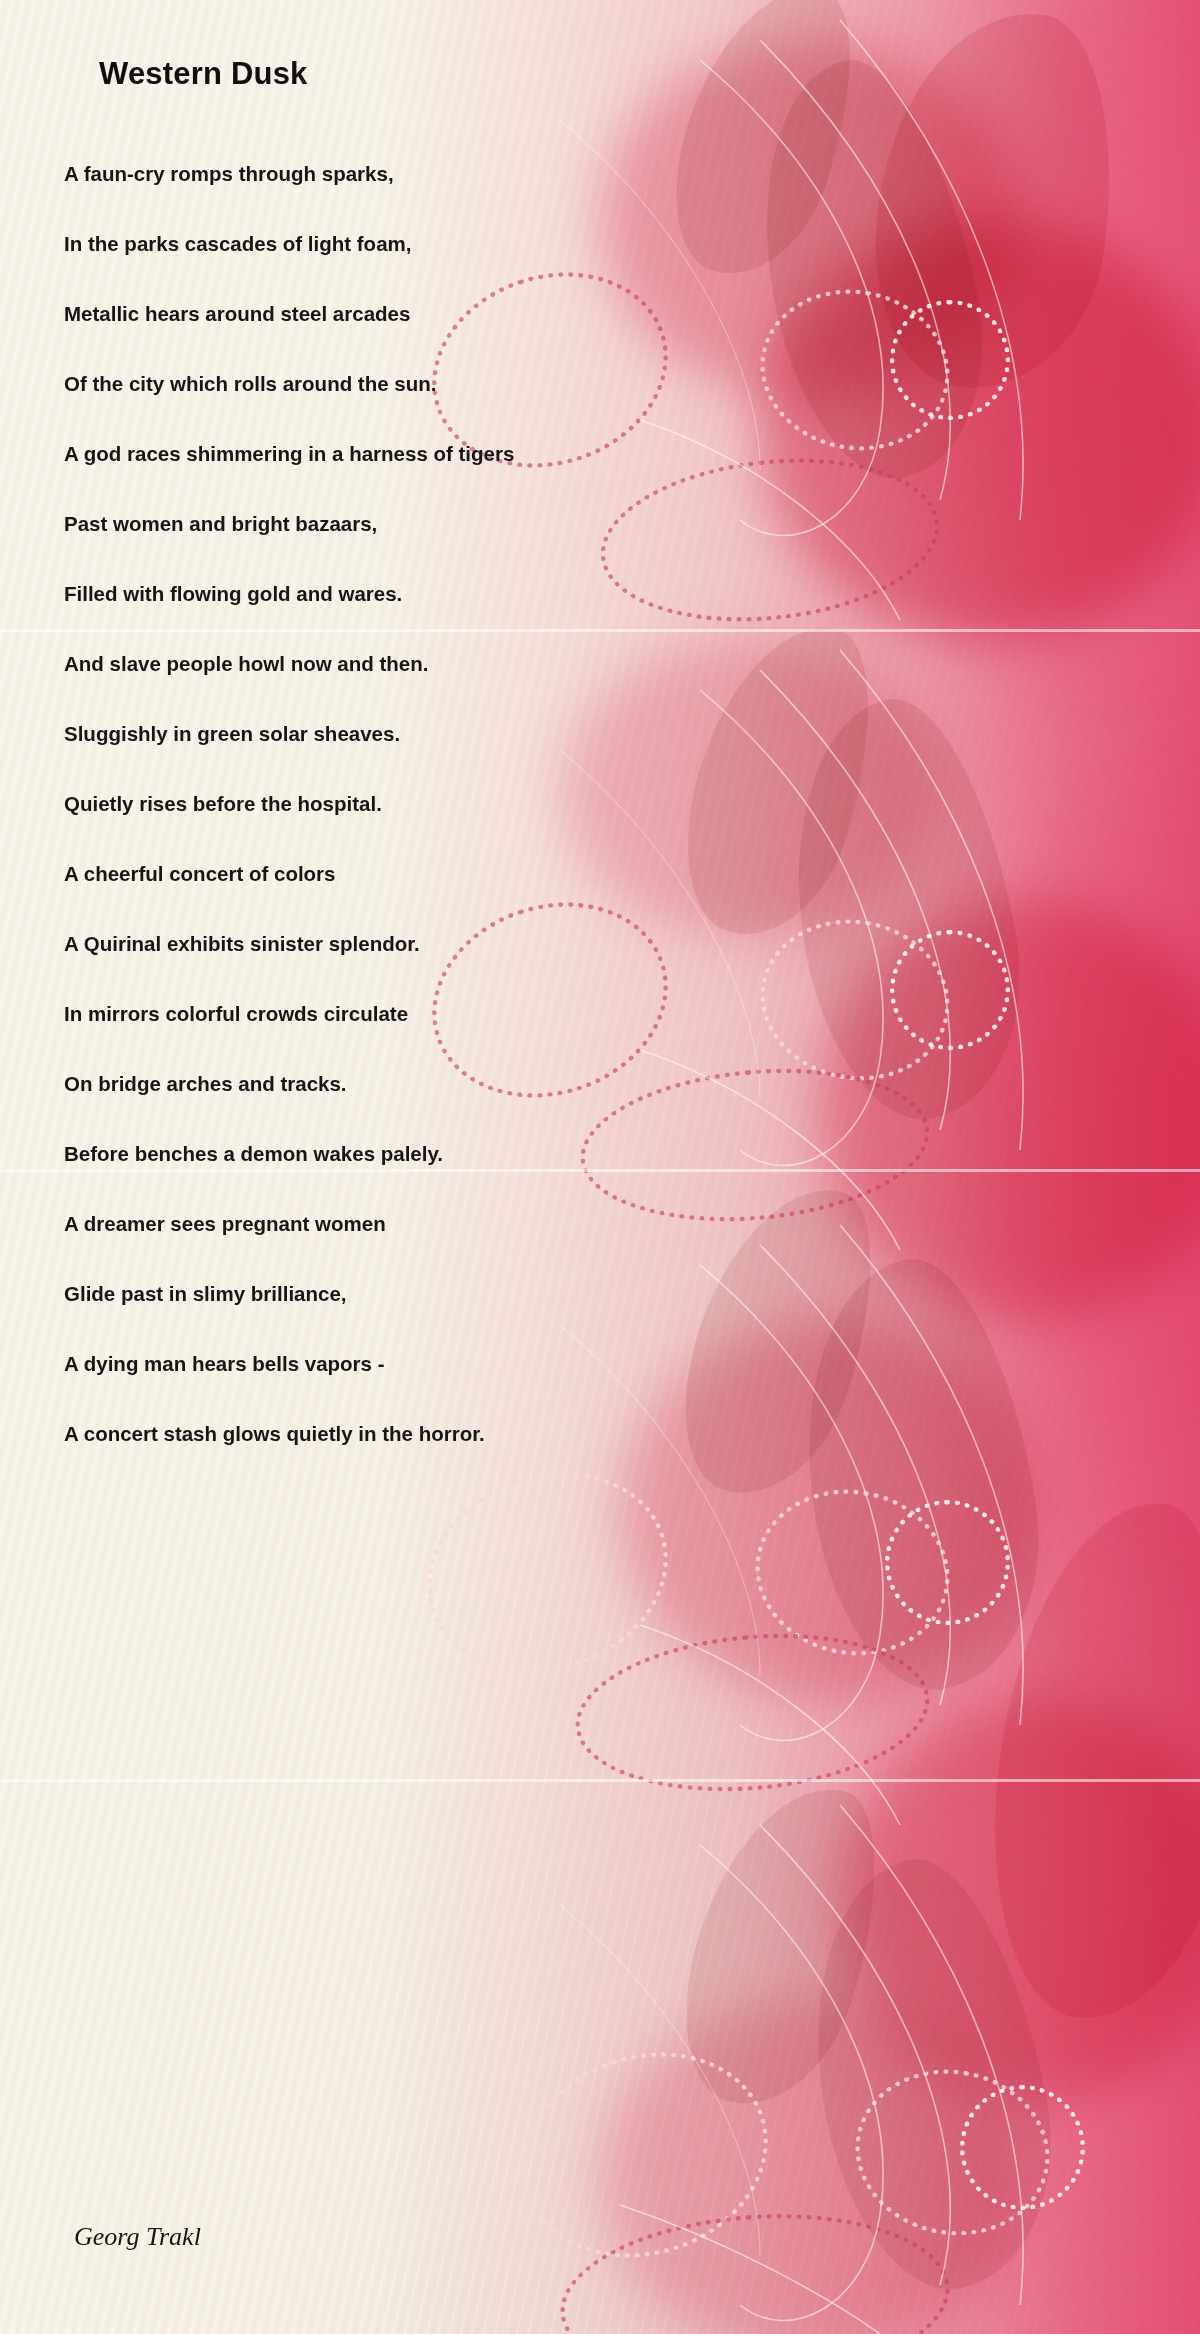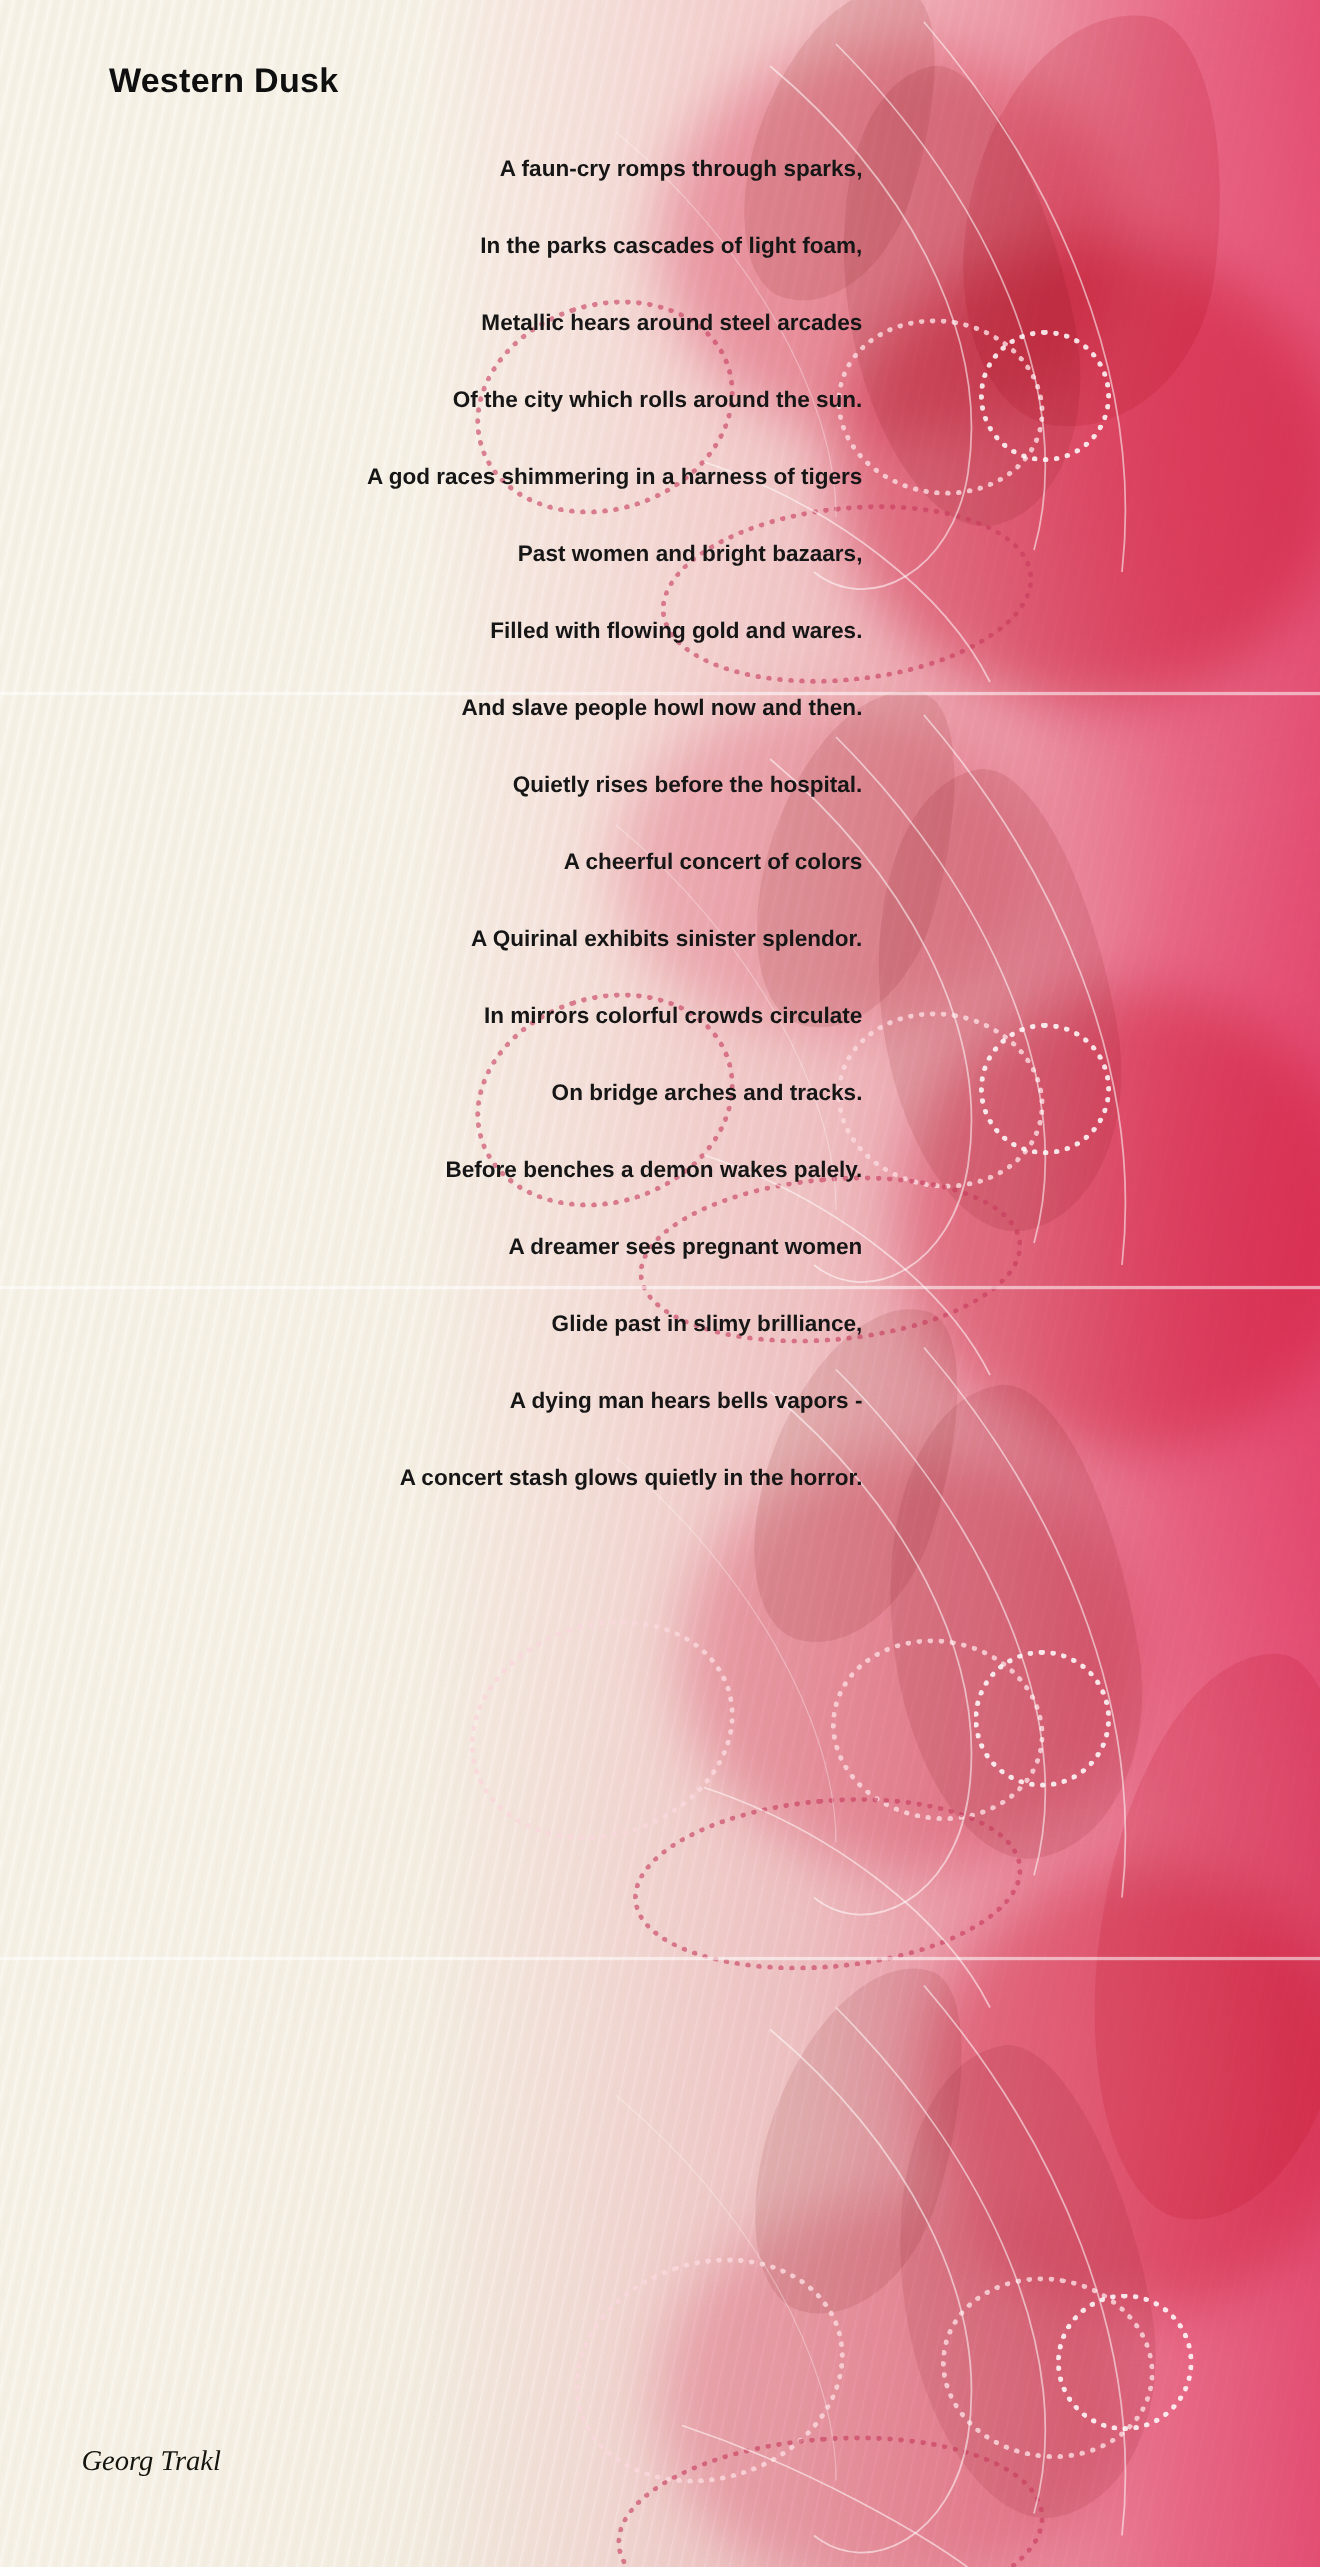--- a/index.html
+++ b/index.html
@@ -101,23 +101,22 @@
     top: 56px;
     font-size: 31px;
     font-weight: bold;
     color: #0f0f10;
     letter-spacing: 0.2px;
     margin-left: 35px;
   }
   .poem-lines {
     position: absolute;
     left: 64px;
-    top: 144px;
+    top: 164px;
     width: 720px;
-    text-align: right;
   }
   .poem-line {
     font-size: 20.5px;
     font-weight: bold;
     color: #161616;
     line-height: 1;
     height: 70px;
     white-space: nowrap;
   }
   .poem-author {
@@ -215,20 +214,21 @@
 
     <div class="poem-lines">
       <div class="poem-line">A faun-cry romps through sparks,</div>
       <div class="poem-line">In the parks cascades of light foam,</div>
       <div class="poem-line">Metallic hears around steel arcades</div>
       <div class="poem-line">Of the city which rolls around the sun.</div>
       <div class="poem-line">A god races shimmering in a harness of tigers</div>
       <div class="poem-line">Past women and bright bazaars,</div>
       <div class="poem-line">Filled with flowing gold and wares.</div>
       <div class="poem-line">And slave people howl now and then.</div>
+      <div class="poem-line">Sluggishly in green solar sheaves.</div>
       <div class="poem-line">Quietly rises before the hospital.</div>
       <div class="poem-line">A cheerful concert of colors</div>
       <div class="poem-line">A Quirinal exhibits sinister splendor.</div>
       <div class="poem-line">In mirrors colorful crowds circulate</div>
       <div class="poem-line">On bridge arches and tracks.</div>
       <div class="poem-line">Before benches a demon wakes palely.</div>
       <div class="poem-line">A dreamer sees pregnant women</div>
       <div class="poem-line">Glide past in slimy brilliance,</div>
       <div class="poem-line">A dying man hears bells vapors -</div>
       <div class="poem-line">A concert stash glows quietly in the horror.</div>

